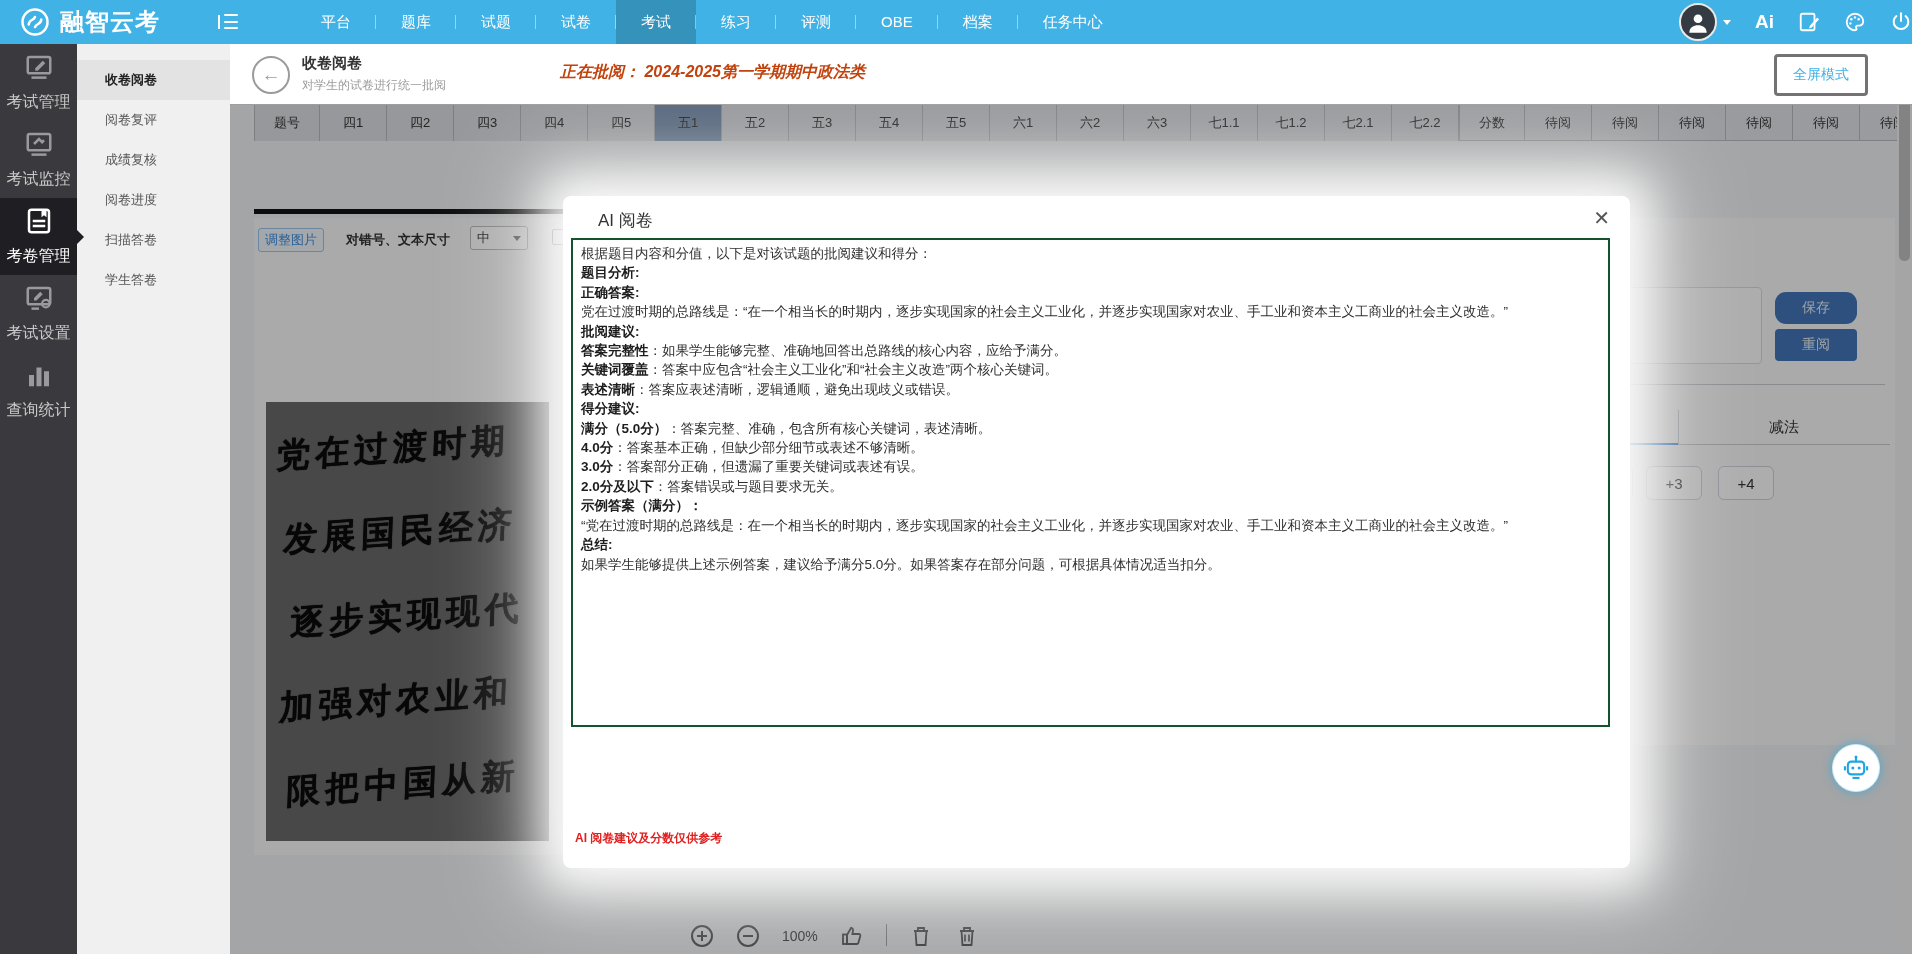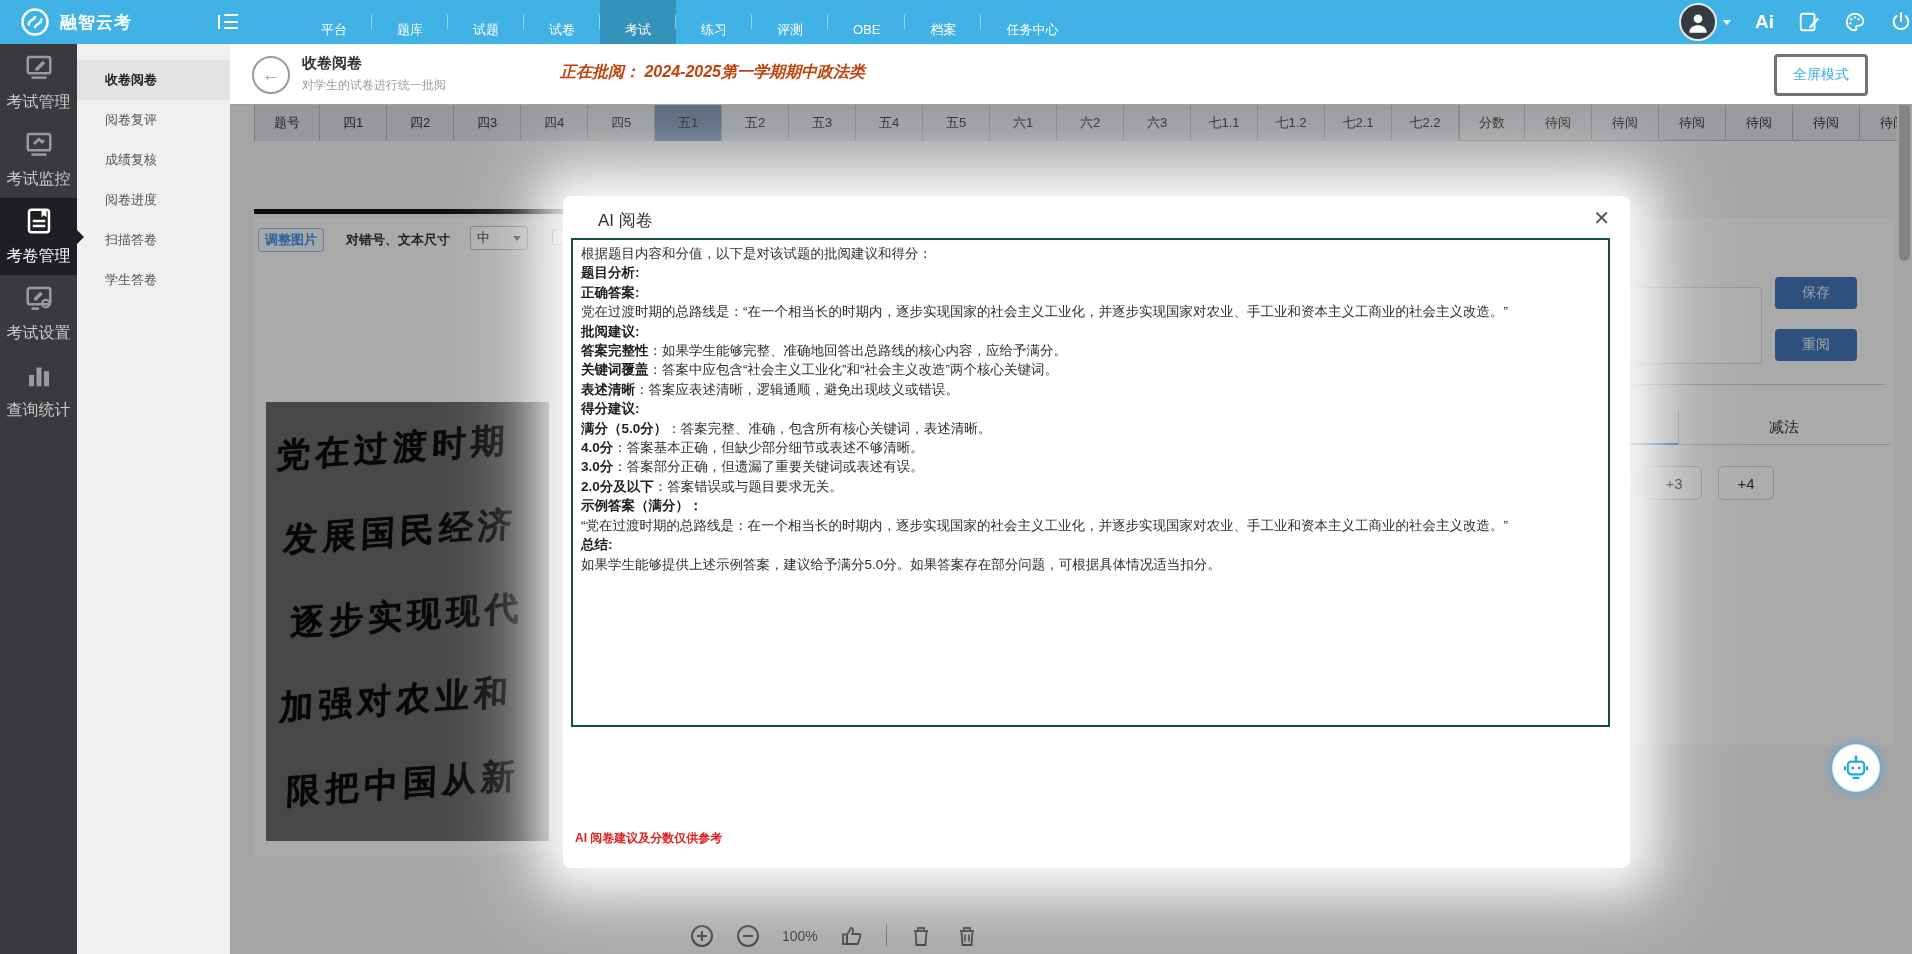--- a/index.html
+++ b/index.html
@@ -1,27 +1,27 @@
 <!DOCTYPE html>
 <html><head>
 <meta charset="utf-8">
 <style>
   html,body{margin:0;padding:0;}
   body{width:1912px;height:954px;overflow:hidden;background:#f2f3f5;
        font-family:"Liberation Sans","DejaVu Sans",sans-serif;color:#333;}
   
   .topnav{position:relative;height:44px;background:#41b2e5;display:flex;align-items:center;color:#fff;z-index:20;}
   .brand{display:flex;align-items:center;gap:10px;padding-left:20px;width:180px;}
-  .brand-title{font-size:17px;font-weight:bold;letter-spacing:1px;}
+  .brand-title{font-size:24px;font-weight:bold;letter-spacing:1px;}
   .collapse-btn{margin-left:18px;width:20px;height:16px;position:relative;cursor:pointer;}
   .collapse-btn i{position:absolute;left:6px;right:0;height:2px;background:#fff;border-radius:1px;}
   .collapse-btn i:nth-child(1){top:1px}.collapse-btn i:nth-child(2){top:7px}.collapse-btn i:nth-child(3){top:13px}
   .collapse-btn b{position:absolute;left:0;top:1px;width:2px;height:14px;background:#fff;}
   .nav-tabs{display:flex;margin-left:58px;height:44px;}
-  .nav-tab{position:relative;padding:8px 25px;line-height:44px;font-size:13px;cursor:pointer;white-space:nowrap;}
+  .nav-tab{position:relative;padding:0 25px;line-height:44px;font-size:15px;cursor:pointer;white-space:nowrap;}
   .nav-tab::after{content:"";position:absolute;right:0;top:15px;height:14px;width:1px;background:rgba(255,255,255,.45);}
   .nav-tab:last-child::after{display:none;}
   .nav-tab.active{background:rgba(0,0,0,.18);}
   .nav-right{margin-left:auto;display:flex;align-items:center;gap:24px;}
   .avatar-wrap{display:flex;align-items:center;gap:6px;cursor:pointer;}
   .avatar{width:34px;height:34px;border-radius:50%;background:#343b42;display:flex;align-items:center;justify-content:center;overflow:hidden;border:2px solid #e8e8e8;}
   .caret{width:0;height:0;border-left:4px solid transparent;border-right:4px solid transparent;border-top:5px solid #fff;}
   .ai-link{font-size:19px;font-weight:bold;cursor:pointer;}
   .nav-ico{width:22px;height:22px;cursor:pointer;display:block;}
   
@@ -48,37 +48,37 @@
   .qtable{position:absolute;left:24px;top:0;display:flex;}
   .qrow{display:flex;}
   .qcell{width:67px;height:37px;box-sizing:border-box;border:1px solid #b9bcc2;border-left:none;display:flex;align-items:center;justify-content:center;font-size:13px;color:#333;background:#dde0e5;cursor:pointer;}
   .qrow:first-child .qcell{border-bottom:none;}
   .qcell.head{width:66px;border-left:1px solid #b9bcc2;cursor:default;background:#dde0e5;}
   .qrow.score .qcell{background:#e3e5e9;}
   .qcell.sel{background:#7e96b6;}
   .dark-line{position:absolute;left:24px;top:105px;width:1201px;height:5px;background:#141414;}
   .canvas-card{position:absolute;left:24px;top:114px;width:1201px;height:637px;background:#fbfbfb;}
   .canvas-toolbar{position:absolute;left:0;top:6px;height:28px;width:100%;}
-  .adjust-link{position:absolute;left:4px;top:4px;font-size:13px;font-weight:bold;color:#3f8fe0;cursor:pointer;border:1px solid #9cc6ee;padding:2px 6px;border-radius:3px;background:#f3f8fd;}
+  .adjust-link{position:absolute;left:4px;top:4px;font-size:13px;font-weight:normal;color:#3f8fe0;cursor:pointer;border:1px solid #9cc6ee;padding:2px 6px;border-radius:3px;background:#f3f8fd;}
   .size-label{position:absolute;left:92px;top:7px;font-size:13px;font-weight:bold;color:#333;}
   .size-select{position:absolute;left:216px;top:2px;width:58px;height:24px;border:1px solid #b9b9b9;border-radius:3px;background:#fff;font-size:13px;color:#333;display:flex;align-items:center;justify-content:space-between;padding:0 6px;box-sizing:border-box;cursor:pointer;}
   .sel-caret{width:0;height:0;border-left:4px solid transparent;border-right:4px solid transparent;border-top:5px solid #666;}
   .chk{position:absolute;left:298px;top:5px;width:14px;height:14px;border:1px solid #777;background:#fff;border-radius:2px;cursor:pointer;}
   .chk-label{position:absolute;left:318px;top:6px;font-size:13px;color:#333;}
   .photo{position:absolute;left:12px;top:184px;width:283px;height:439px;background:#6b6b6b;overflow:hidden;}
   .hw{position:relative;margin:22px 0 0 14px;font-size:34px;font-weight:bold;color:#0b0b0b;letter-spacing:5px;transform:rotate(-4deg) skewX(-6deg);height:50px;white-space:nowrap;text-shadow:0 0 1px #000;}
   .bottom-toolbar{position:absolute;left:460px;top:820px;height:34px;display:flex;align-items:flex-start;gap:22px;color:#555;}
   .bt-ico{width:24px;height:24px;cursor:pointer;}
   .zoom-label{font-size:14px;color:#444;line-height:24px;}
   .bt-div{width:1px;height:22px;background:#9a9a9a;}
   
   .right-card{position:absolute;left:1240px;top:114px;width:425px;height:527px;background:#fbfbfb;}
   .comment-box{position:absolute;left:15px;top:69px;width:275px;height:75px;background:#fff;border:1px solid #d9dce1;border-radius:4px;}
   .blue-btn{position:absolute;left:305px;width:82px;height:32px;background:#4477bb;color:#e8eef5;border:none;border-radius:4px;font-size:14px;cursor:pointer;font-family:inherit;}
-  .btn-save{top:59px;}
+  .btn-save{top:74px;border-radius:11px;}
   .btn-regrade{top:111px;}
   .rc-div{position:absolute;left:10px;top:166px;width:405px;height:1px;background:#c9ccd1;}
   .tabs-row{position:absolute;left:0;top:192px;width:420px;height:34px;border-bottom:1px solid #c9ccd1;}
   .tab-a{position:absolute;left:0;top:0;width:208px;height:33px;border-bottom:2px solid #3a8ee6;cursor:pointer;}
   .tab-sep{position:absolute;left:208px;top:0;width:1px;height:34px;background:#c9ccd1;}
   .tab-b{position:absolute;left:208px;top:0;width:212px;height:34px;display:flex;align-items:center;justify-content:center;font-size:15px;color:#333;cursor:pointer;}
   .keypad{position:absolute;left:0;top:248px;width:420px;height:40px;overflow:hidden;}
   .key-btn{position:absolute;top:0;height:34px;background:#fff;border:1px solid #cfd3d9;border-radius:6px;font-size:15px;color:#333;display:flex;align-items:center;justify-content:center;cursor:pointer;box-sizing:border-box;}
   .key-partial{left:140px;width:23px;border-radius:0 6px 6px 0;}
   

